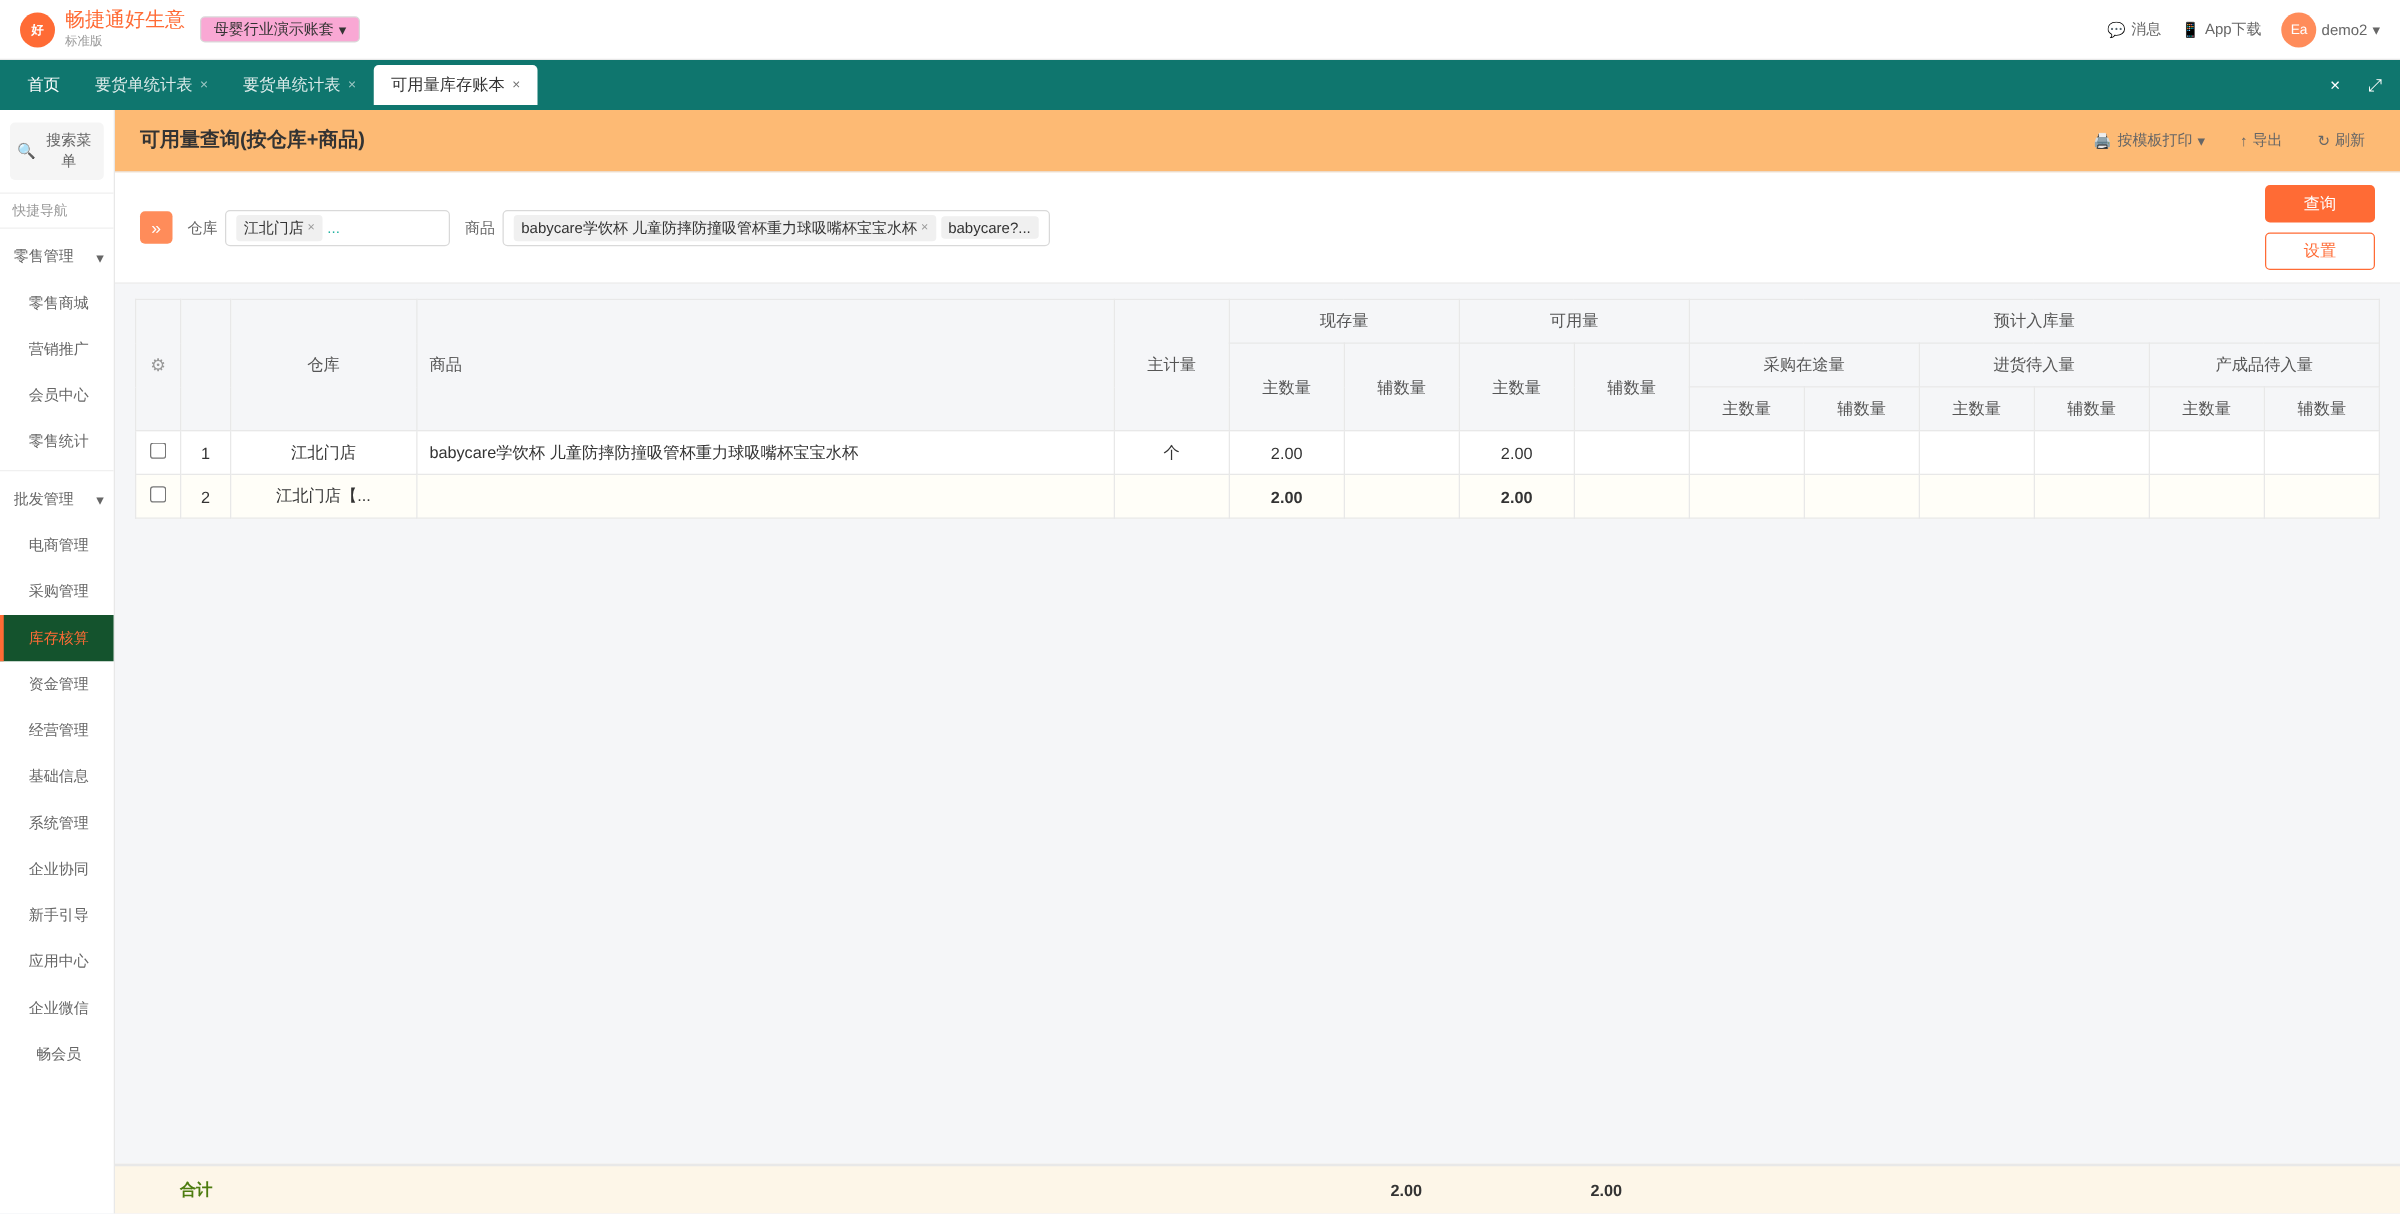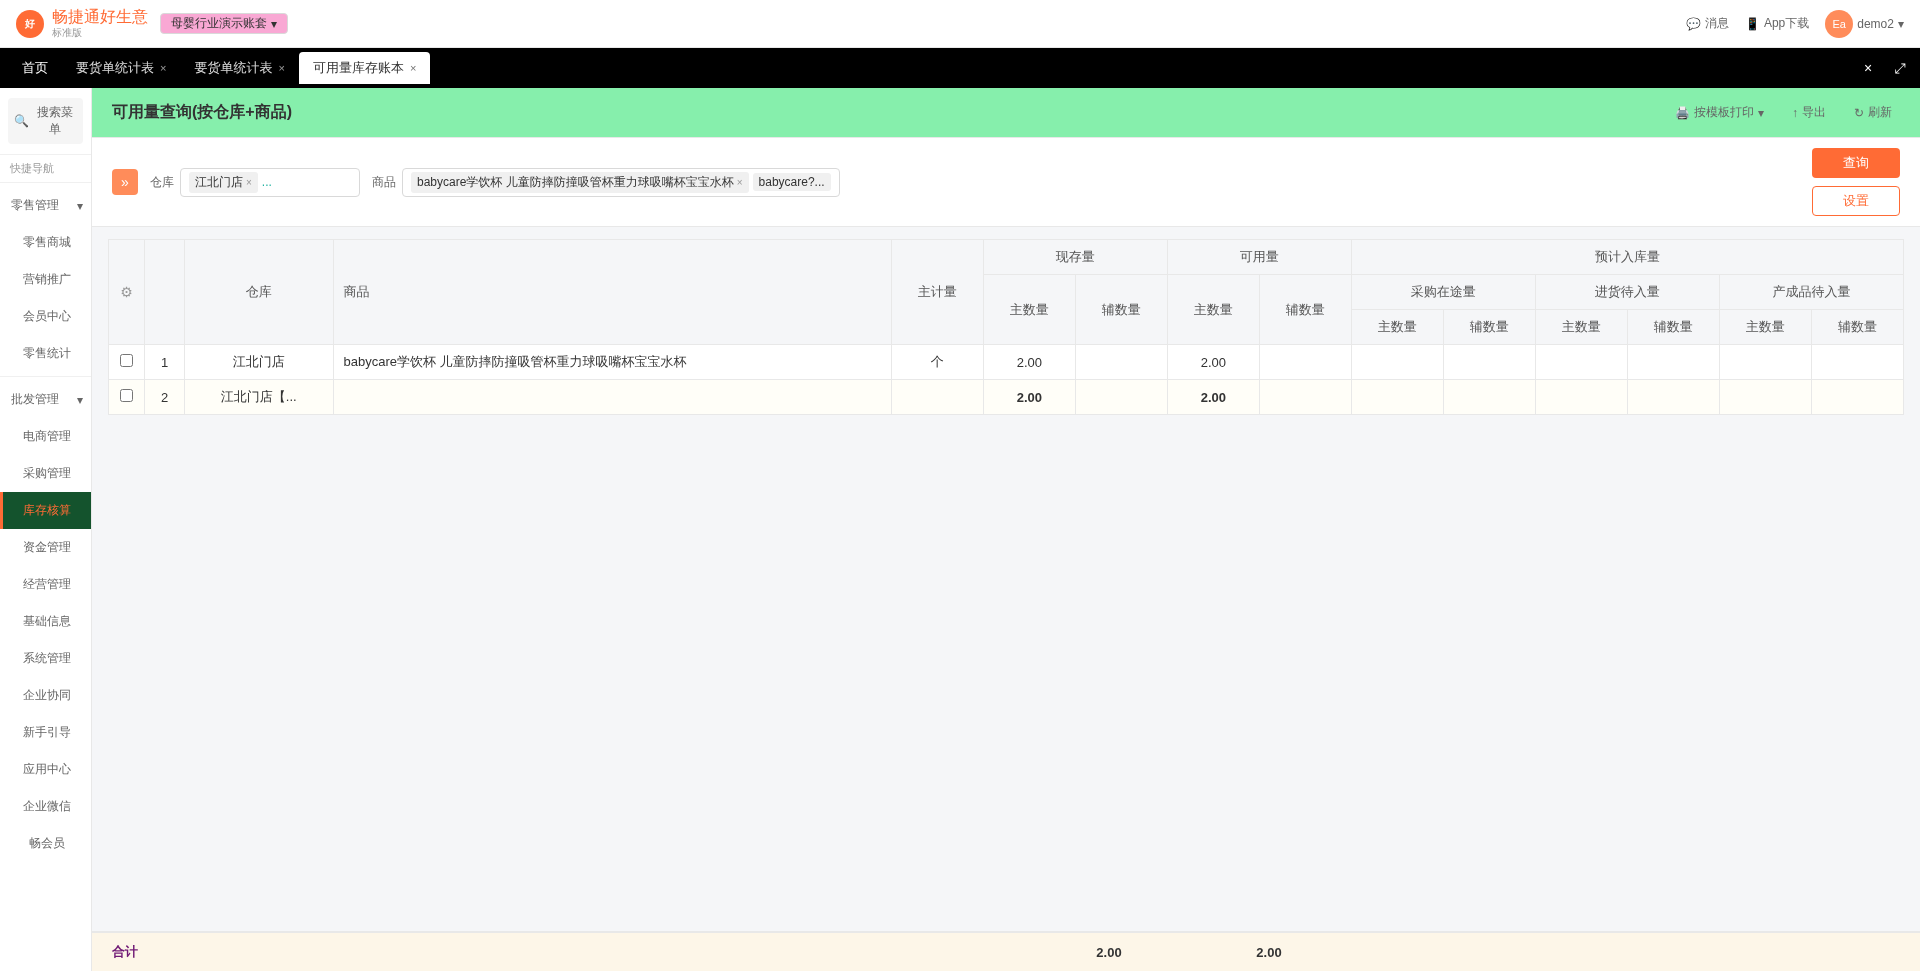--- a/index.html
+++ b/index.html
@@ -22,21 +22,21 @@
     .logo-text { font-size: 16px; color: #ff6b35; line-height: 1.2; }
     .logo-sub { font-size: 10px; color: #999; }
     .industry-select { display: flex; align-items: center; gap: 4px; border: 1px solid #d9d9d9; border-radius: 4px; padding: 1px 10px; cursor: pointer; font-size: 12px; color: #333; background: #f9a8d4; }
     .top-bar-right { display: flex; align-items: center; gap: 16px; }
     .top-bar-action { display: flex; align-items: center; gap: 4px; font-size: 12px; color: #666; cursor: pointer; }
     .avatar { width: 28px; height: 28px; border-radius: 50%; background: #ff8c5a; display: flex; align-items: center; justify-content: center; color: #fff; font-size: 11px; }
 
     
     .tab-bar {
       height: 40px;
-      background: #000000;
+      background: #0f766e;
       display: flex;
       align-items: center;
       padding: 0 8px;
       flex-shrink: 0;
       gap: 0;
     }
     .tab {
       height: 32px;
       padding: 0 14px;
       display: flex;
@@ -87,21 +87,21 @@
     .content-area {
       flex: 1;
       display: flex;
       flex-direction: column;
       overflow: hidden;
       background: #f5f6f8;
     }
 
     
     .page-header {
-      background: #86efac;
+      background: #fdba74;
       padding: 12px 20px;
       display: flex;
       align-items: center;
       justify-content: space-between;
       border-bottom: 1px solid #e8e8e8;
       flex-shrink: 0;
     }
     .page-title { font-size: 16px; font-weight: 600; color: #333; }
     .page-actions { display: flex; align-items: center; gap: 12px; }
     .action-btn { display: flex; align-items: center; gap: 4px; font-size: 12px; color: #666; cursor: pointer; padding: 4px 8px; border-radius: 4px; }
@@ -169,21 +169,21 @@
     .footer-row {
       background: #fdf6e8;
       border-top: 2px solid #e8e8e8;
       display: flex;
       align-items: center;
       padding: 10px 20px;
       flex-shrink: 0;
       font-size: 13px;
       font-weight: 600;
     }
-    .footer-label { width: 130px; color: #701a75; }
+    .footer-label { width: 130px; color: #4d7c0f; margin-left: 32px; }
 
     
     ::-webkit-scrollbar { width: 6px; height: 6px; }
     ::-webkit-scrollbar-track { background: #f1f1f1; }
     ::-webkit-scrollbar-thumb { background: #ccc; border-radius: 3px; }
   </style>
 </head>
 <body>
 
 <div class="top-bar">

